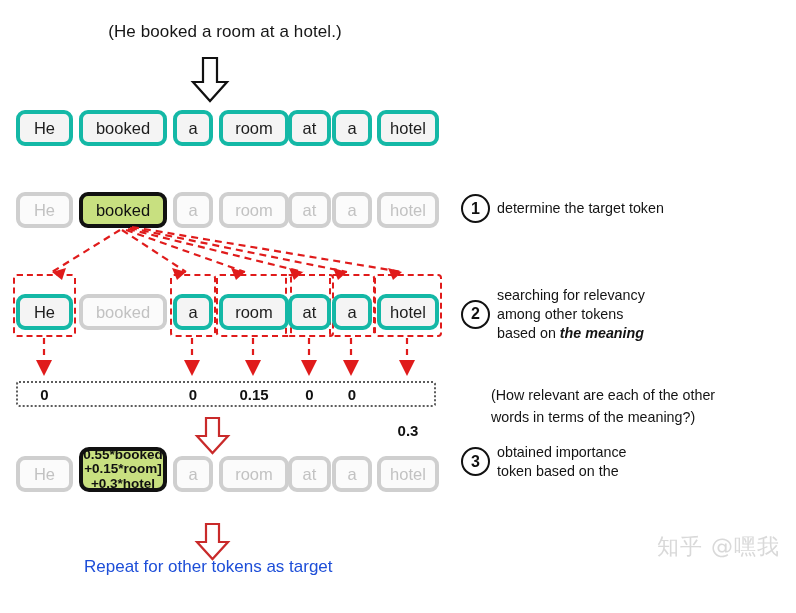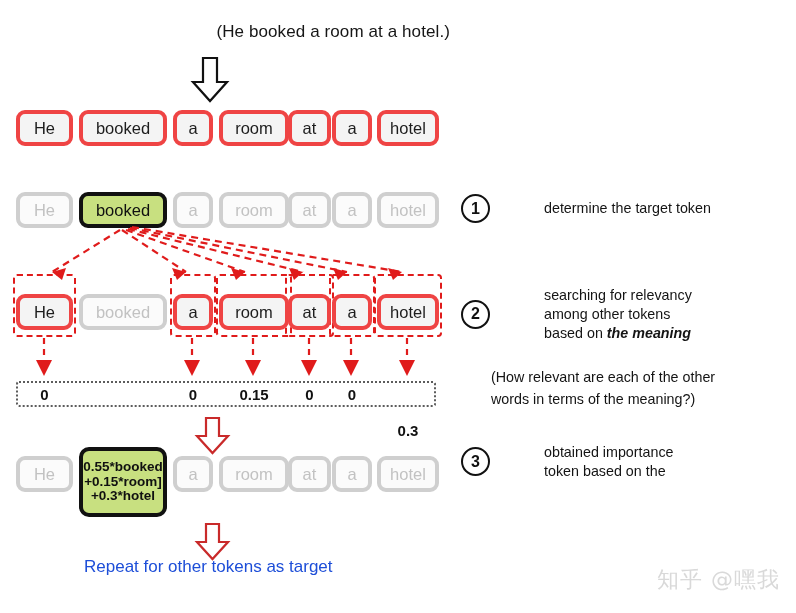--- a/index.html
+++ b/index.html
@@ -10,44 +10,44 @@
     font-family: "Liberation Sans", sans-serif;
     color: #1a1a1a;
     position: relative;
     overflow: hidden;
   }
   .stage { position:absolute; left:0; top:0; width:796px; height:613px; }
 
   
   #caption {
     position:absolute; left:0; top:22px; width:450px;
-    text-align:right; font-size:17px; color:#161616;
+    text-align:center; font-size:17px; color:#161616;
     letter-spacing:.1px;
   }
 
   
   .token {
     position:absolute;
     height:36px;
-    border:4px solid #ef4444;
+    border:4px solid #14b8a6;
     border-radius:9px;
     background:#f4f4f4;
     color:#1d1d1d;
     font-size:16.5px;
     display:flex; align-items:center; justify-content:center;
     white-space:nowrap;
   }
   .token.dim { border-color:#cfcfcf; background:#fbfbfb; color:#c2c2c2; }
   .token.target {
     border-color:#111111; background:#c8e080; color:#101010;
     border-width:4px;
   }
   .token.target-multi {
     border-color:#111111; background:#c8e080; color:#101010;
-    border-width:4px; height:70px; border-radius:10px;
+    border-width:4px; height:45px; border-radius:10px;
     flex-direction:column; justify-content:center; line-height:1.08;
     font-size:13.5px; font-weight:bold; padding:2px 3px;
   }
   .token.target-multi span { display:block; }
 
   
   .selbox {
     position:absolute;
     border:2.2px dashed #e01b1b;
     border-radius:4px;
@@ -67,35 +67,35 @@
 
   
   .anno { position:absolute; display:flex; align-items:center; gap:7px; }
   .circnum {
     width:29px; height:29px; flex:0 0 29px;
     border:2px solid #111; border-radius:50%;
     display:flex; align-items:center; justify-content:center;
     font-size:16px; font-weight:bold; color:#111;
     background:#fff;
   }
-  .annotext { font-size:14.3px; line-height:1.32; color:#141414;margin-left:47px; }
+  .annotext { font-size:14.3px; line-height:1.32; color:#141414; }
   .annotext b { font-weight:bold; font-style:italic; }
   .parenthetical {
     position:absolute; font-size:14.3px; line-height:1.55; color:#141414;
   }
 
   
   #repeat {
     position:absolute; left:84px; top:557px;
     font-size:17px; color:#1d4ed8;
   }
 
   
   #watermark {
-    position:absolute; right:16px; top:565px;
+    position:absolute; right:16px; top:532px;
     font-size:22px; color:#d9d9d9; letter-spacing:1px;
     font-family:"DejaVu Sans", sans-serif;
     user-select:none;
   }
 
   svg.ov { position:absolute; left:0; top:0; width:796px; height:613px; pointer-events:none; }
 </style>
 </head>
 <body>
 
@@ -166,21 +166,21 @@
     <div class="circnum">2</div>
     <div class="annotext">
       <div>searching for relevancy</div>
       <div>among other tokens</div>
       <div>
         <span>based on </span><b>the meaning</b>
       </div>
     </div>
   </div>
 
-  <div class="parenthetical" style="left:491px; top:366px; width:300px;">
+  <div class="parenthetical" style="left:491px; top:384px; width:300px;">
     <div>(How relevant are each of the other</div>
     <div>words in terms of the meaning?)</div>
   </div>
 
   <div class="anno" style="left:461px; top:443px;">
     <div class="circnum">3</div>
     <div class="annotext">
       <div>obtained importance</div>
       <div>token based on the</div>
     </div>

